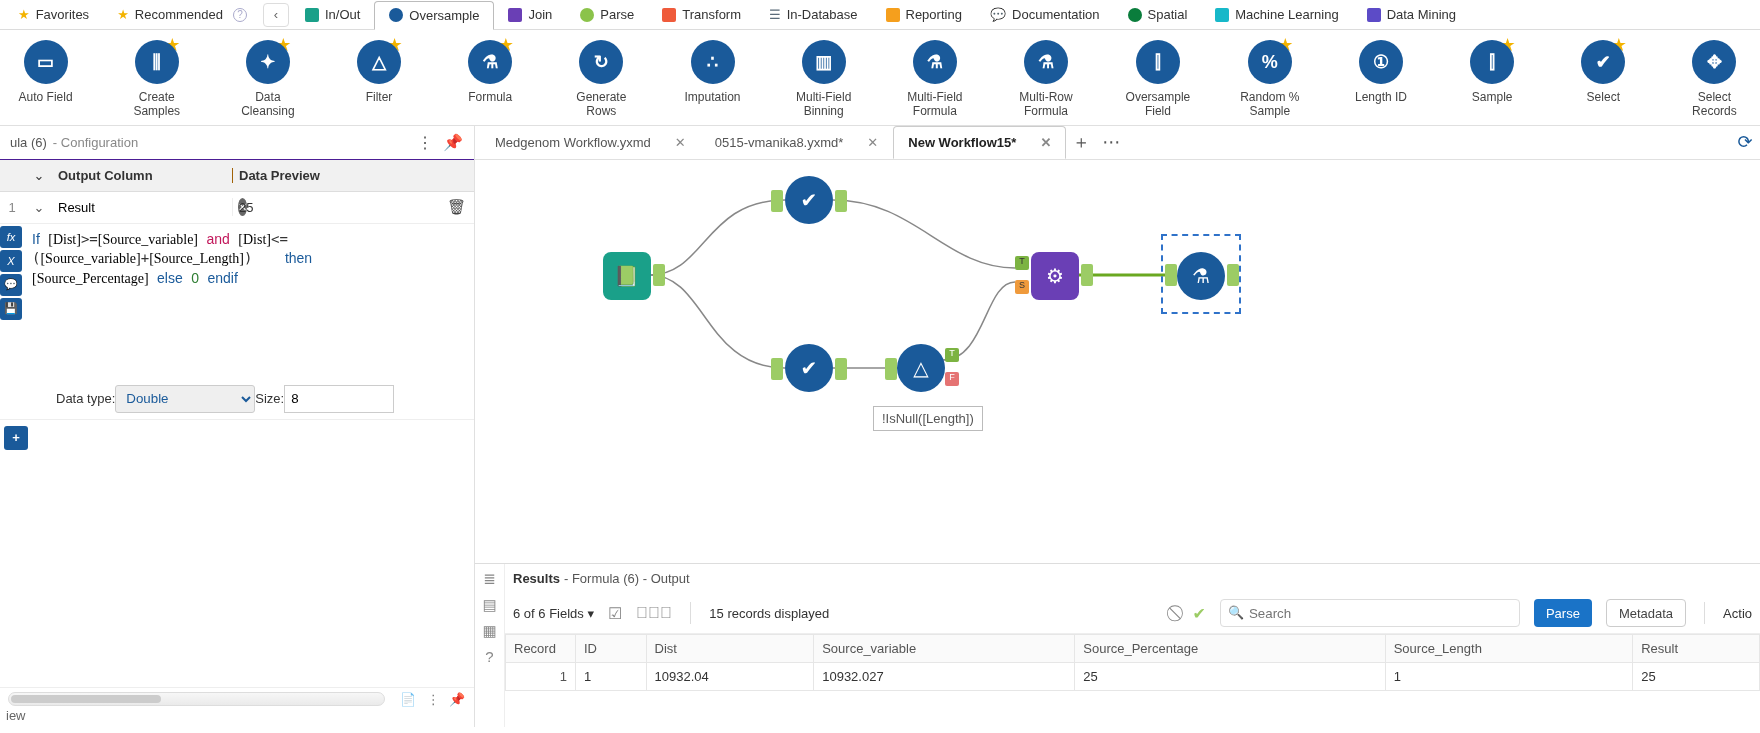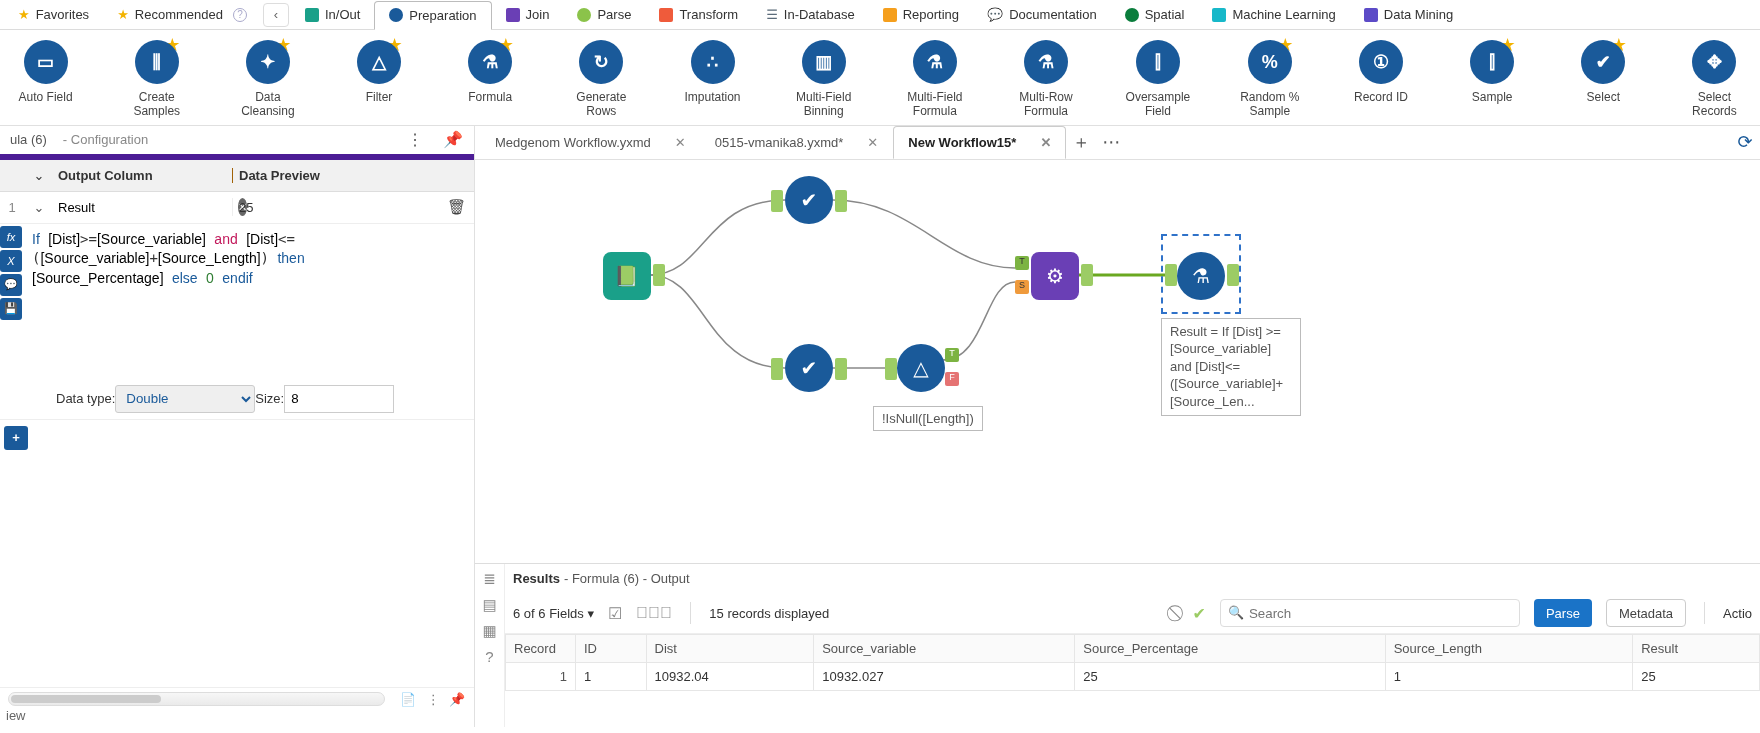--- a/index.html
+++ b/index.html
@@ -19,21 +19,21 @@
 .tool .big-icon { width: 44px; height: 44px; border-radius: 50%; background: #1a5a9a; margin-bottom: 6px; position:relative; }
 .tool .glyph { position:absolute; inset:0; display:flex; align-items:center; justify-content:center; color:#fff; font-size:18px; font-weight:bold; }
 .tool .lbl { font-size: 12px; text-align: center; color: #444; line-height: 1.2; }
 .tool .star { position:absolute; top:-6px; right:8px; color:#f3b300; font-size:18px; }
 
 
 .main { display: flex; height: calc(733px - 30px - 102px); }
 
 
 .config { width: 475px; border-right: 1px solid #e0e0e0; display:flex; flex-direction:column; position:relative; }
-.config-hdr { display:flex; align-items:center; height:34px; padding:0 10px; border-bottom:6px solid #4c1d95; color:#555; gap:16px;}
+.config-hdr { display:flex; align-items:center; height:34px; padding:0 10px; border-bottom:1px solid #4c1d95; color:#555; gap:6px;}
 .config-hdr .spacer { flex:1; }
 .config-hdr .hbtn { width:22px; height:22px; display:flex; align-items:center; justify-content:center; cursor:pointer; color:#555; font-size:16px;}
 .grid-hdr { display:flex; align-items:center; height:32px; background:#f1f1f1; border-bottom:1px solid #ddd; }
 .grid-hdr .c0 { width:24px; }
 .grid-hdr .c1 { width:30px; text-align:center; }
 .grid-hdr .c2 { width:178px; font-weight:bold; padding-left:4px;}
 .grid-hdr .c3 { flex:1; font-weight:bold; padding-left:6px; border-left:1px solid #a16207; }
 .grid-row { display:flex; align-items:center; height:32px; border-bottom:1px solid #eee; }
 .grid-row .c0 { width:24px; text-align:center; color:#888; }
 .grid-row .c1 { width:30px; text-align:center; color:#555; }
@@ -41,25 +41,25 @@
 .grid-row .c2 input { flex:1; border:none; outline:none; font-size:13px; }
 .grid-row .c2 .clear { width:18px; height:18px; border-radius:50%; background:#666; color:#fff; display:flex; align-items:center; justify-content:center; font-size:11px; cursor:pointer;}
 .grid-row .c3 { flex:1; padding-left:6px; border-left:1px solid #eee; display:flex; align-items:center; }
 .grid-row .c3 .trash { margin-left:auto; margin-right:8px; color:#444; cursor:pointer; font-size:15px;}
 .formula-area { display:flex; }
 .formula-side { width:24px; display:flex; flex-direction:column; gap:2px; padding-top:2px;}
 .fs-btn { width:22px; height:22px; background:#1a5a9a; color:#fff; font-size:11px; display:flex; align-items:center; justify-content:center; border-radius:3px; cursor:pointer;}
 .formula-text { flex:1; font-family: Consolas, monospace; font-size:14px; padding:6px 8px 90px 8px; line-height:1.4; white-space:pre-wrap;}
 .kw-if { color:#1a5a9a; }
 .kw-and { color:#c2185b; }
-.kw-then { color:#1a5a9a; }
+.kw-then { color:#1a5a9a;margin-left:24px; }
 .kw-num { color:#2e7d32; }
 .kw-else { color:#1a5a9a; }
 .kw-endif { color:#1a5a9a; }
-.fld { color:#000; }
+.fld { color:#000;font-family:Liberation Serif, serif; }
 .type-row { display:flex; align-items:center; gap:0; padding:6px 8px 6px 56px; border-bottom:1px solid #eee;}
 .type-row select { width:140px; height:28px; border:1px solid #ccc; border-radius:3px; padding:0 6px; color:#1a5a9a; }
 .type-row input { width:110px; height:28px; border:1px solid #ccc; padding:0 6px;}
 .add-row { padding:6px 4px; }
 .add-btn { width:24px; height:24px; background:#1a5a9a; color:#fff; font-weight:bold; display:flex; align-items:center; justify-content:center; cursor:pointer; border-radius:3px;}
 .cfg-footer { position:absolute; bottom:0; left:0; right:0; height:40px; border-top:1px solid #eee; display:flex; align-items:flex-start; padding:4px 8px;}
 .cfg-footer .hscroll { height:14px; flex:1; background:linear-gradient(#f7f7f7,#eaeaea); border:1px solid #ddd; border-radius:7px; position:relative;}
 .cfg-footer .hscroll::after{content:"";position:absolute;left:2px;top:2px;width:40%;height:8px;background:#ccc;border-radius:5px;}
 .cfg-footer .ftr-icons { display:flex; gap:10px; margin-left:16px; color:#777;}
 .cfg-footer .ftr-icons span{cursor:pointer;}
@@ -125,21 +125,21 @@
     <span>Recommended</span>
     <span style="color:#aac;border:1px solid #aac;border-radius:50%;width:14px;height:14px;display:inline-flex;align-items:center;justify-content:center;font-size:10px;margin-left:4px;">?</span>
   </div>
   <div class="nav-btn">‹</div>
   <div class="cat-tab">
     <span class="cat-sq" style="background:#1aa089"></span>
     <span>In/Out</span>
   </div>
   <div class="cat-tab active">
     <span class="cat-dot" style="background:#1a5a9a"></span>
-    <span>Preparation</span>
+    <span>Oversample</span>
   </div>
   <div class="cat-tab">
     <span class="cat-sq" style="background:#6a3fb5"></span>
     <span>Join</span>
   </div>
   <div class="cat-tab">
     <span class="cat-dot" style="background:#8bc34a"></span>
     <span>Parse</span>
   </div>
   <div class="cat-tab">
@@ -247,21 +247,21 @@
       <span class="star">★</span>
       <div class="big-icon">
         <div class="glyph">%</div>
       </div>
       <div class="lbl">Random % Sample</div>
     </div>
     <div class="tool">
       <div class="big-icon">
         <div class="glyph">①</div>
       </div>
-      <div class="lbl">Record ID</div>
+      <div class="lbl">Length ID</div>
     </div>
     <div class="tool">
       <span class="star">★</span>
       <div class="big-icon">
         <div class="glyph">⫿</div>
       </div>
       <div class="lbl">Sample</div>
     </div>
     <div class="tool">
       <span class="star">★</span>
@@ -397,21 +397,20 @@
 
       <div class="port tf" style="left:540px;top:96px;background:#7cb342;font-size:9px;text-align:center;">T</div>
       <div class="port tf" style="left:540px;top:120px;background:#ef9a3c;font-size:9px;text-align:center;">S</div>
       <div class="node purple" style="left:556px;top:92px;">⚙</div>
       <div class="port" style="left:606px;top:104px;"></div>
 
       <div class="sel-box" style="left:686px;top:74px;width:80px;height:80px;"></div>
       <div class="port" style="left:690px;top:104px;"></div>
       <div class="node" style="left:702px;top:92px;">⚗</div>
       <div class="port" style="left:752px;top:104px;"></div>
-      <div class="anno multi" style="left:686px;top:158px;">Result = If [Dist] &gt;= [Source_variable] and [Dist]&lt;= ([Source_variable]+[Source_Len...</div>
     </div>
 
     <div class="results">
       <div class="res-gutter">
         <span>≣</span>
         <span>▤</span>
         <span>▦</span>
         <span>?</span>
       </div>
       <div class="res-body">

